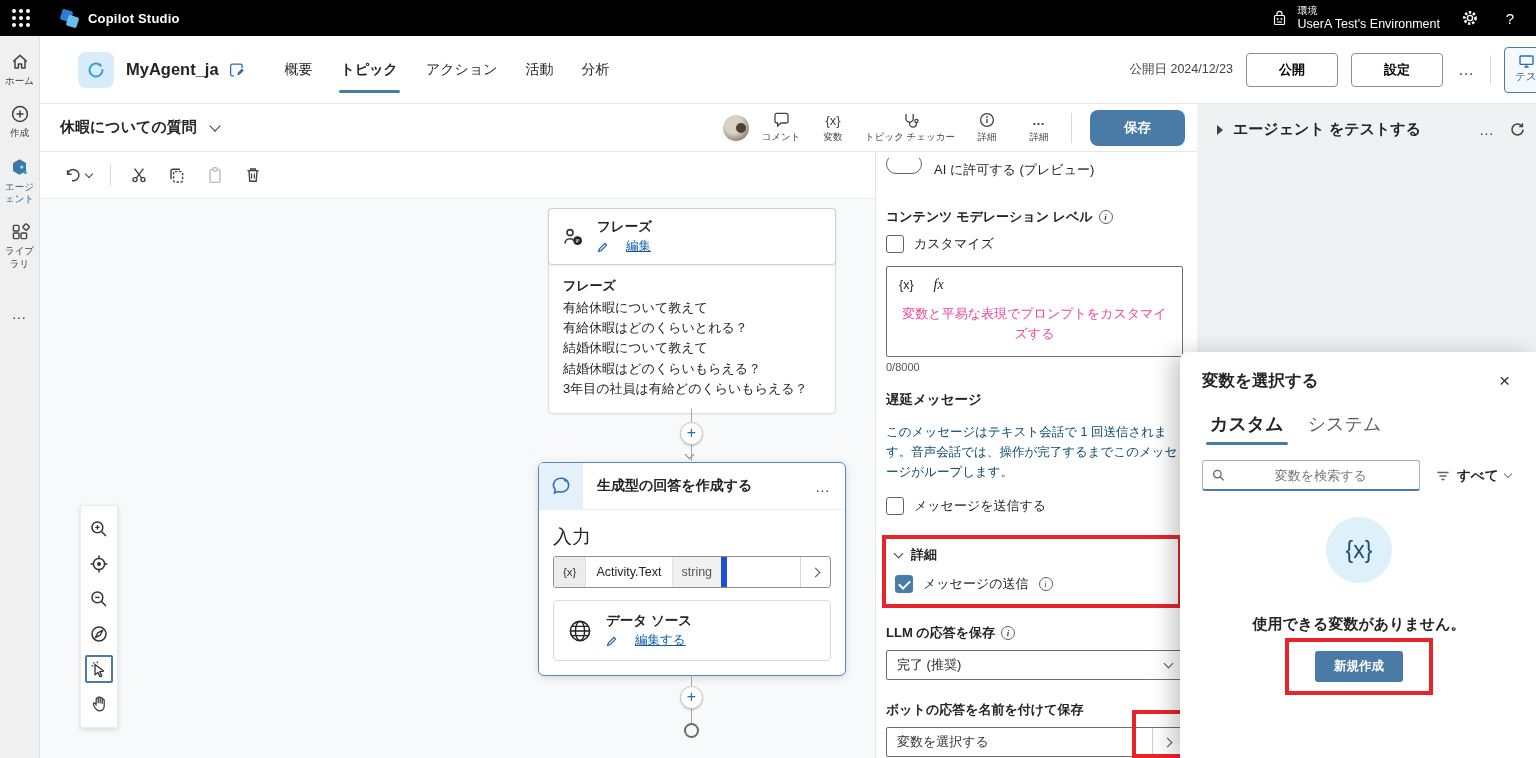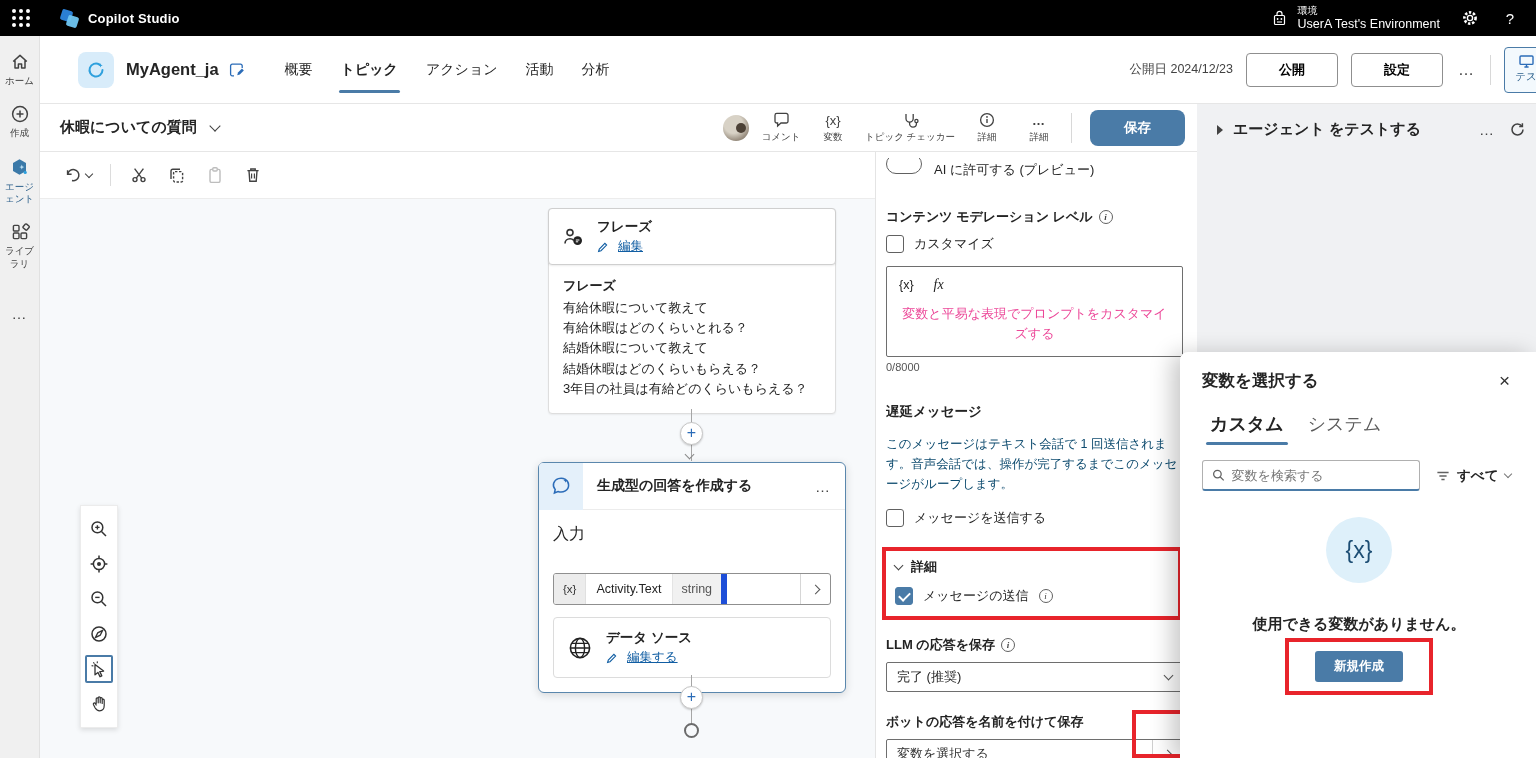--- a/index.html
+++ b/index.html
@@ -65,37 +65,37 @@
   .canvas-toolbar { height:47px; background:#fff; border-bottom:1px solid #ececec; display:flex; align-items:center; gap:18px; padding-left:22px; }
   .ct-icon { width:20px; height:20px; display:flex; align-items:center; justify-content:center; cursor:pointer; color:#424242; }
   .ct-group { display:flex; align-items:center; gap:4px; }
   .ct-div { width:1px; height:22px; background:#dcdcdc; }
   .chev-sm { width:6px; height:6px; border-right:1.4px solid #424242; border-bottom:1.4px solid #424242; transform:rotate(45deg); margin-top:-3px; }
 
   .flow { position:absolute; left:0; top:47px; right:0; bottom:0; }
   .phrase-card { position:absolute; left:508px; top:9px; width:288px; background:#fff; border:1px solid #dedede; border-radius:4px; box-shadow:0 1px 2px rgba(0,0,0,.06); cursor:pointer; }
   .phrase-head { display:flex; align-items:center; gap:12px; margin:-1px; border:1px solid #cfcfcf; border-radius:4px; background:#fff; padding:9px 12px; box-shadow:0 1px 2px rgba(0,0,0,.08); }
   .ph-texts .t { font-weight:700; font-size:13.5px; }
-  .linkrow { display:flex; align-items:center; gap:9px; color:#115ea3; font-size:12.5px; margin-top:2px; cursor:pointer; }
+  .linkrow { display:flex; align-items:center; gap:17px; color:#115ea3; font-size:12.5px; margin-top:2px; cursor:pointer; }
   .linkrow .u { text-decoration:underline; }
   .phrase-body { padding:12px 14px 14px; font-size:13px; line-height:1.55; }
   .phrase-body .sec { font-weight:700; margin-bottom:2px; }
 
   .vline { position:absolute; width:1px; background:#a6a6a6; left:651px; }
   .arrowhead { position:absolute; left:646px; width:7px; height:7px; border-right:1.4px solid #8a8a8a; border-bottom:1.4px solid #8a8a8a; transform:rotate(45deg); }
   .plusbtn { position:absolute; left:640px; width:23px; height:23px; border-radius:50%; background:#fff; border:1px solid #c6c6c6; box-shadow:0 1px 2px rgba(0,0,0,.18); color:#2b6cb8; font-size:16px; line-height:20px; text-align:center; cursor:pointer; }
   .endnode { position:absolute; left:644px; width:15px; height:15px; border-radius:50%; border:2px solid #6b6b6b; background:#f7f9fb; }
 
   .gen-node { position:absolute; left:498px; top:263px; width:308px; background:#fff; border:1.5px solid #5a87ad; border-radius:6px; box-shadow:0 2px 8px rgba(0,0,0,.14); cursor:pointer; }
   .gen-head { display:flex; align-items:center; height:47px; border-bottom:1px solid #ececec; }
   .gen-ic { width:44px; height:47px; background:#e4f0fa; border-radius:4px 0 0 0; display:flex; align-items:center; justify-content:center; }
   .gen-title { font-weight:700; font-size:14px; margin-left:14px; }
   .gen-more { margin-left:auto; padding-right:14px; font-size:15px; letter-spacing:1px; color:#424242; cursor:pointer; }
   .gen-body { padding:10px 14px 14px; }
-  .inp-lbl { font-size:16px; margin:4px 0 28px; }
+  .inp-lbl { font-size:19px; margin:4px 0 6px; }
   .var-row { display:flex; align-items:center; height:32px; border:1px solid #8f8f8f; border-radius:3px; overflow:hidden; font-size:12.5px; background:#fff; }
   .chip { background:#ececec; color:#333; height:100%; display:flex; align-items:center; padding:0 9px; }
   .chip.x { font-size:11.5px; border-right:1px solid #e0e0e0; }
   .varname { padding:0 10px; }
   .chip.type { background:#f1f1f1; color:#555; border-left:1px solid #e4e4e4; border-right:6px solid #1d4ed8; }
   .var-go { margin-left:auto; height:100%; width:30px; border-left:1px solid #d6d6d6; display:flex; align-items:center; justify-content:center; cursor:pointer; }
   .chev-r { width:7px; height:7px; border-right:1.6px solid #555; border-bottom:1.6px solid #555; transform:rotate(-45deg); }
   .ds-card { margin-top:12px; border:1px solid #dcdcdc; border-radius:4px; padding:11px 13px; display:flex; align-items:center; gap:13px; cursor:pointer; }
   .ds-t { font-weight:700; font-size:13.5px; }
 
@@ -111,21 +111,21 @@
   .info-i { width:14px; height:14px; border:1px solid #616161; border-radius:50%; font-size:9px; display:inline-flex; align-items:center; justify-content:center; color:#424242; font-style:italic; font-family:"Liberation Serif",serif; flex:none; }
   .cb-row { display:flex; align-items:center; gap:10px; cursor:pointer; }
   .cb { width:18px; height:18px; border:1px solid #616161; border-radius:3px; background:#fff; flex:none; }
   .cb.checked { background:#4a7ba7; border-color:#4a7ba7; position:relative; }
   .cb.checked::after { content:""; position:absolute; left:5px; top:2px; width:5px; height:9px; border-right:2px solid #fff; border-bottom:2px solid #fff; transform:rotate(45deg); }
   .prompt-box { margin-top:13px; border:1px solid #6e6e6e; border-radius:2px; height:91px; padding:10px 12px; }
   .pb-icons { display:flex; align-items:center; gap:20px; font-size:12.5px; color:#242424; }
   .fx { font-style:italic; font-family:"Liberation Serif","DejaVu Serif",serif; font-size:14px; }
   .pb-ph { color:#ec4899; font-size:13px; line-height:1.5; margin-top:11px;text-align:center; }
   .counter { font-size:11px; color:#555; margin-top:4px; }
-  .delay-title { font-weight:700; margin-top:30px; font-size:13.5px; }
+  .delay-title { font-weight:700; margin-top:18px; font-size:13.5px; }
   .delay-desc { color:#0c4a6e; font-size:12.5px; line-height:1.6; margin-top:13px; }
   .mt14 { margin-top:15px; }
   .adv-wrap { margin:20px 0 0 -4px; width:300px; border:4px solid #e8242b; padding:7px 9px 11px; }
   .adv-head { display:flex; align-items:center; gap:9px; font-weight:700; font-size:13px; cursor:pointer; }
   .chev-open { width:7px; height:7px; border-right:1.6px solid #424242; border-bottom:1.6px solid #424242; transform:rotate(45deg); margin-top:-3px; }
   .adv-cb { margin-top:11px; display:flex; align-items:center; gap:10px; }
   .llm-lbl { font-weight:700; margin-top:16px; display:flex; gap:6px; align-items:center; font-size:13px; }
   .selectbox { margin-top:8px; height:30px; border:1px solid #6e6e6e; border-radius:2px; display:flex; align-items:center; padding:0 10px; font-size:13px; cursor:pointer; background:#fff; }
   .selectbox .chevd { margin-left:auto; width:7px; height:7px; border-right:1.4px solid #555; border-bottom:1.4px solid #555; transform:rotate(45deg); margin-top:-3px; }
   .bot-lbl { font-weight:700; margin-top:21px; font-size:13px; }
@@ -145,21 +145,21 @@
   .modal { position:absolute; left:1180px; top:352px; width:356px; height:406px; background:#fff; border-radius:8px 0 0 0; box-shadow:-8px 2px 22px rgba(0,0,0,.22); z-index:45; padding:17px 20px 0 22px; }
   .modal-head { display:flex; align-items:center; }
   .modal-title { font-weight:700; font-size:16.5px; }
   .modal-close { margin-left:auto; font-size:19px; color:#333; cursor:pointer; line-height:1; padding:2px 6px; }
   .mtabs { display:flex; gap:8px; margin-top:20px; }
   .mtab { font-size:18px; padding:0 8px 9px; position:relative; color:#5a5a5a; cursor:pointer; }
   .mtab.active { font-weight:700; color:#242424; }
   .mtab.active::after { content:""; position:absolute; left:4px; right:4px; bottom:0; height:3px; border-radius:2px; background:#4a7ba7; }
   .msearch-row { display:flex; align-items:center; gap:16px; margin-top:15px; }
   .msearch { width:218px; height:31px; border:1px solid #b0b0b0; border-bottom:2px solid #4a7ba7; border-radius:3px; display:flex; align-items:center; gap:7px; padding:0 9px; }
-  .msearch input { border:none; outline:none; font-size:13px; width:100%; font-family:inherit; color:#c2410c; background:transparent; }
+  .msearch input { border:none; outline:none; font-size:13px; width:100%; font-family:inherit; color:#c2410c; background:transparent;text-align:center; }
   .msearch input::placeholder { color:#767676; }
   .mfilter { display:flex; align-items:center; gap:7px; font-size:13.5px; font-weight:700; cursor:pointer; }
   .mfilter .chevd { width:6px; height:6px; border-right:1.4px solid #777; border-bottom:1.4px solid #777; transform:rotate(45deg); margin-top:-3px; }
   .mempty { display:flex; flex-direction:column; align-items:center; margin-top:26px; }
   .xcircle { width:66px; height:66px; border-radius:50%; background:#def0fa; color:#1d4e74; display:flex; align-items:center; justify-content:center; font-size:23px; }
   .mempty-text { font-weight:700; font-size:15px; margin-top:32px; }
   .create-wrap { border:4px solid #e8242b; padding:9px 26px; margin-top:4px; }
   .btn-create { background:#4a7ba7; color:#fff; border:none; border-radius:3px; font-weight:700; font-size:12.5px; padding:7px 19px; cursor:pointer; }
 </style>
 </head>

